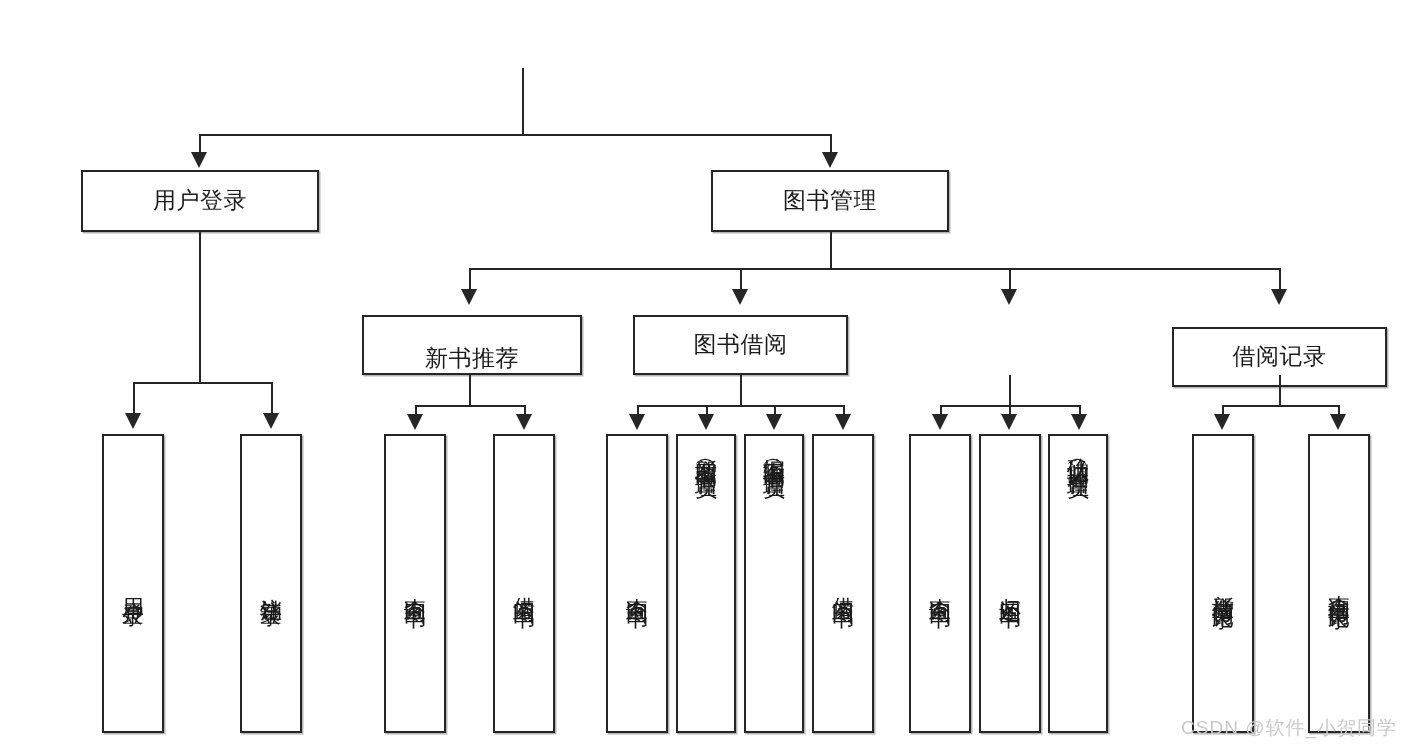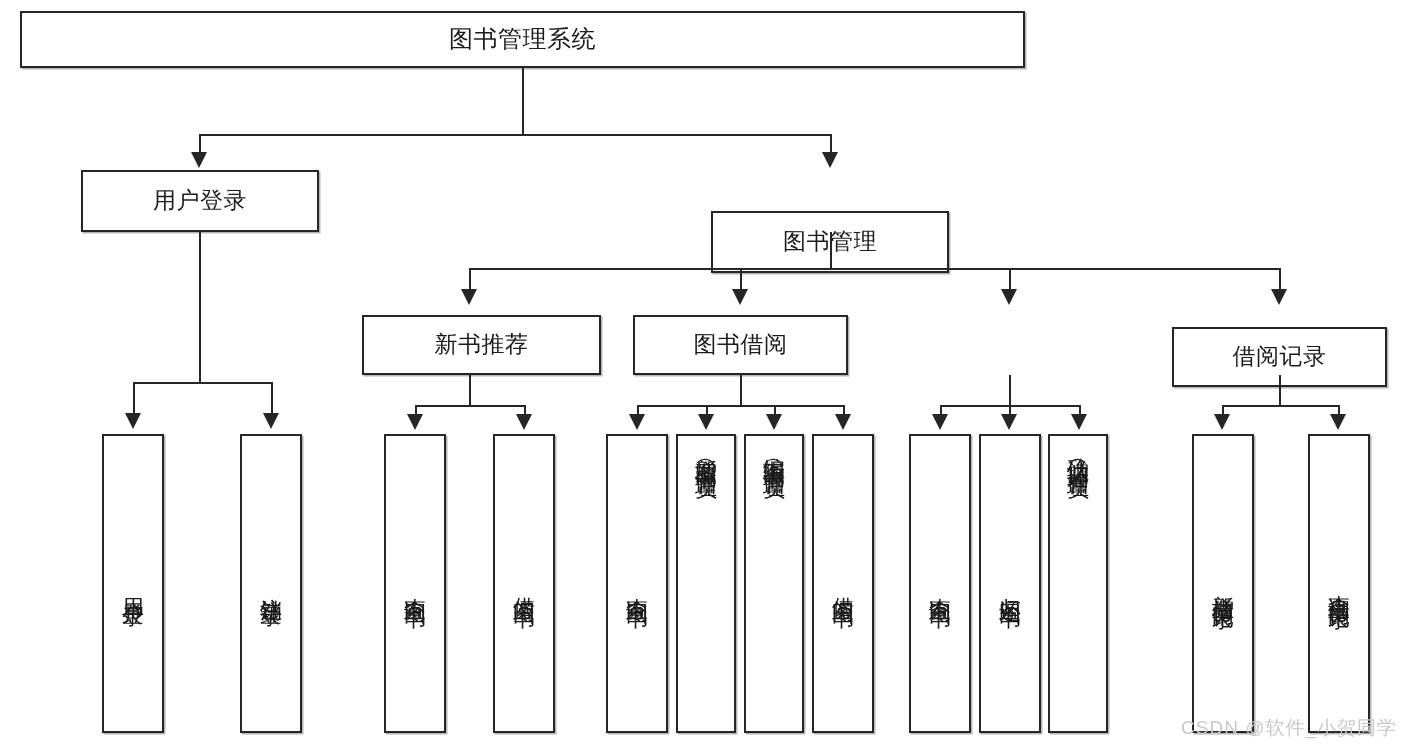--- a/index.html
+++ b/index.html
@@ -68,35 +68,32 @@
     white-space:nowrap;
     user-select:none;
     margin-left:36px;
   }
 </style>
 </head>
 <body>
 
 <div id="diagram">
 
-  <div class="node h root" style="left:20px;top:11px;width:1005px;height:57px;">
-    <span class="label">图书管理系统</span>
-  </div>
 
   <div class="vline" style="left:522px;top:68px;height:66px;"></div>
   <div class="hline" style="left:199px;top:134px;width:633px;"></div>
   <div class="vline" style="left:199px;top:134px;height:22px;"></div>
   <div class="arrow" style="left:191px;top:152px;"></div>
   <div class="vline" style="left:830px;top:134px;height:22px;"></div>
   <div class="arrow" style="left:822px;top:152px;"></div>
 
   <div class="node h" style="left:81px;top:170px;width:238px;height:62px;">
     <span class="label">用户登录</span>
   </div>
-  <div class="node h" style="left:711px;top:170px;width:238px;height:62px;margin-top:41px;">
+  <div class="node h" style="left:711px;top:170px;width:238px;height:62px;">
     <span class="label">图书管理</span>
   </div>
 
   <div class="vline" style="left:199px;top:232px;height:150px;"></div>
   <div class="hline" style="left:133px;top:382px;width:139px;"></div>
   <div class="vline" style="left:133px;top:382px;height:34px;"></div>
   <div class="arrow" style="left:125px;top:413px;"></div>
   <div class="vline" style="left:271px;top:382px;height:34px;"></div>
   <div class="arrow" style="left:263px;top:413px;"></div>
 
@@ -104,21 +101,21 @@
   <div class="hline" style="left:469px;top:268px;width:811px;"></div>
   <div class="vline" style="left:469px;top:268px;height:24px;"></div>
   <div class="arrow" style="left:461px;top:289px;"></div>
   <div class="vline" style="left:740px;top:268px;height:24px;"></div>
   <div class="arrow" style="left:732px;top:289px;"></div>
   <div class="vline" style="left:1009px;top:268px;height:24px;"></div>
   <div class="arrow" style="left:1001px;top:289px;"></div>
   <div class="vline" style="left:1279px;top:268px;height:24px;"></div>
   <div class="arrow" style="left:1271px;top:289px;"></div>
 
-  <div class="node h" style="left:362px;top:315px;width:239px;height:60px;">
+  <div class="node h" style="left:362px;top:315px;width:220px;height:60px;align-items:flex-end;">
     <span class="label">新书推荐</span>
   </div>
   <div class="node h" style="left:633px;top:315px;width:215px;height:60px;">
     <span class="label">图书借阅</span>
   </div>
   <div class="node h" style="left:1172px;top:315px;width:215px;height:60px;margin-top:12px;">
     <span class="label">借阅记录</span>
   </div>
 
   <div class="vline" style="left:469px;top:375px;height:30px;"></div>

